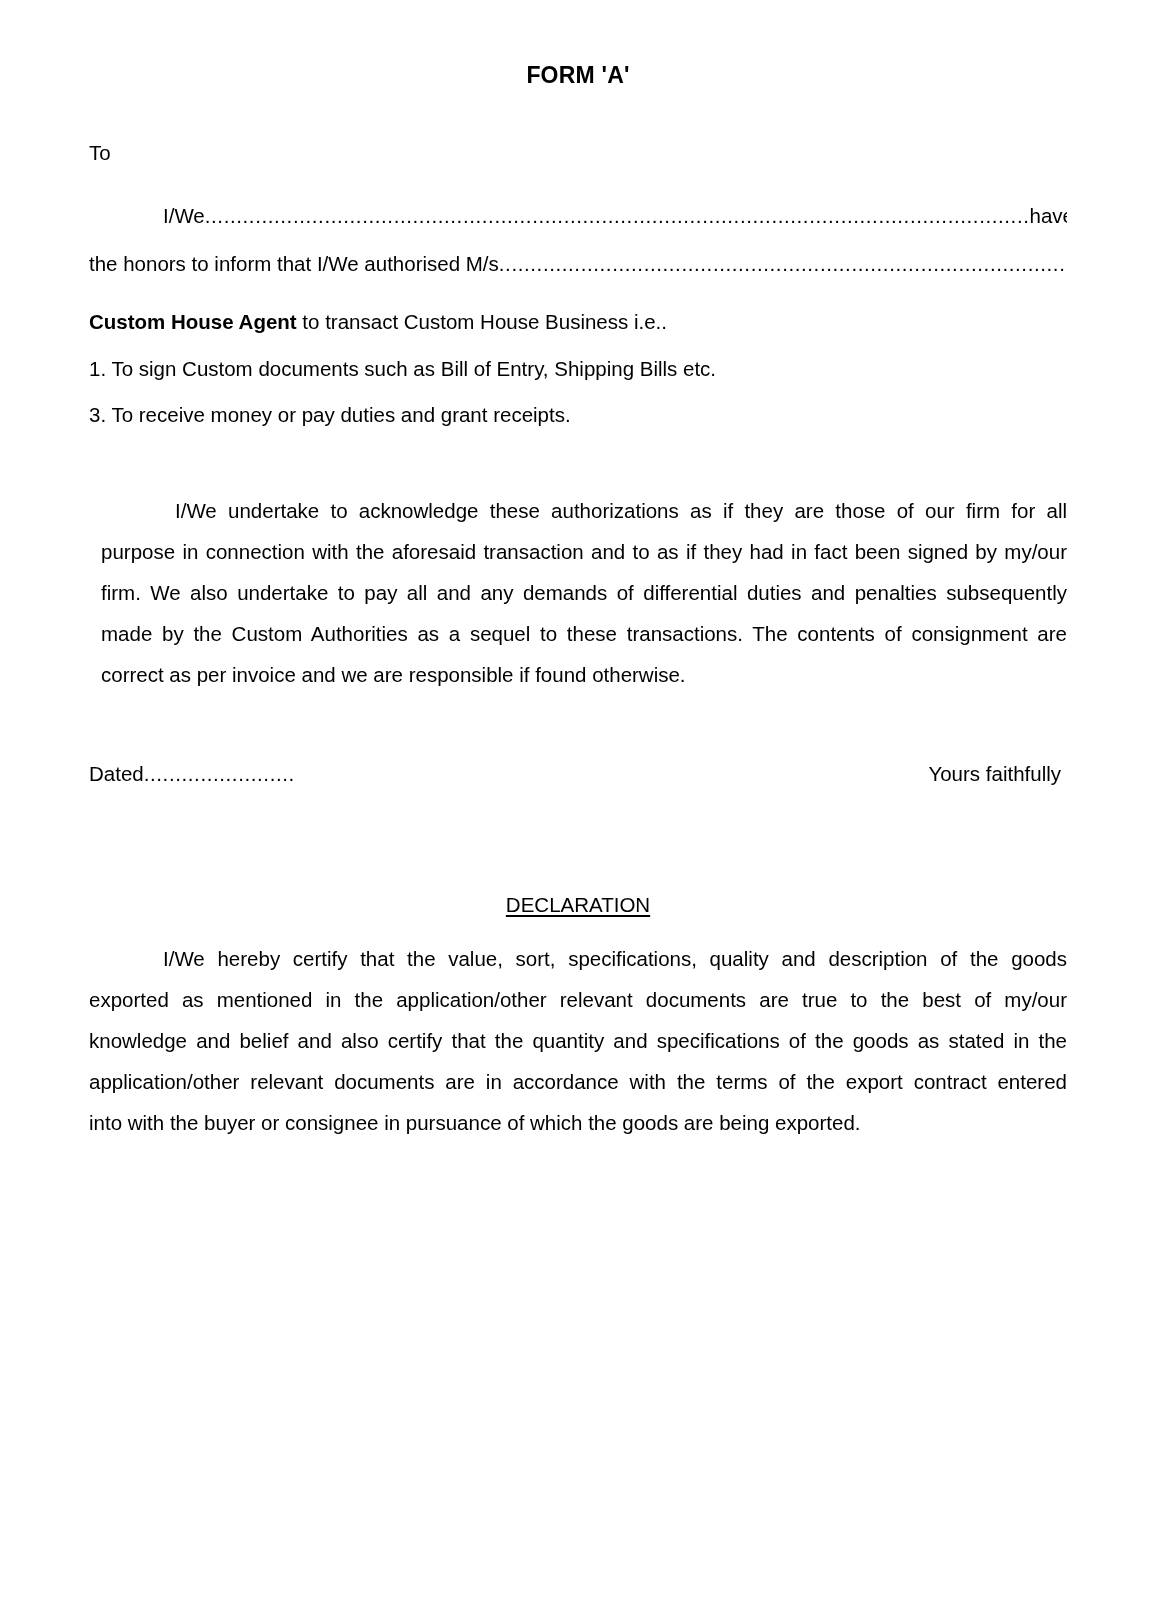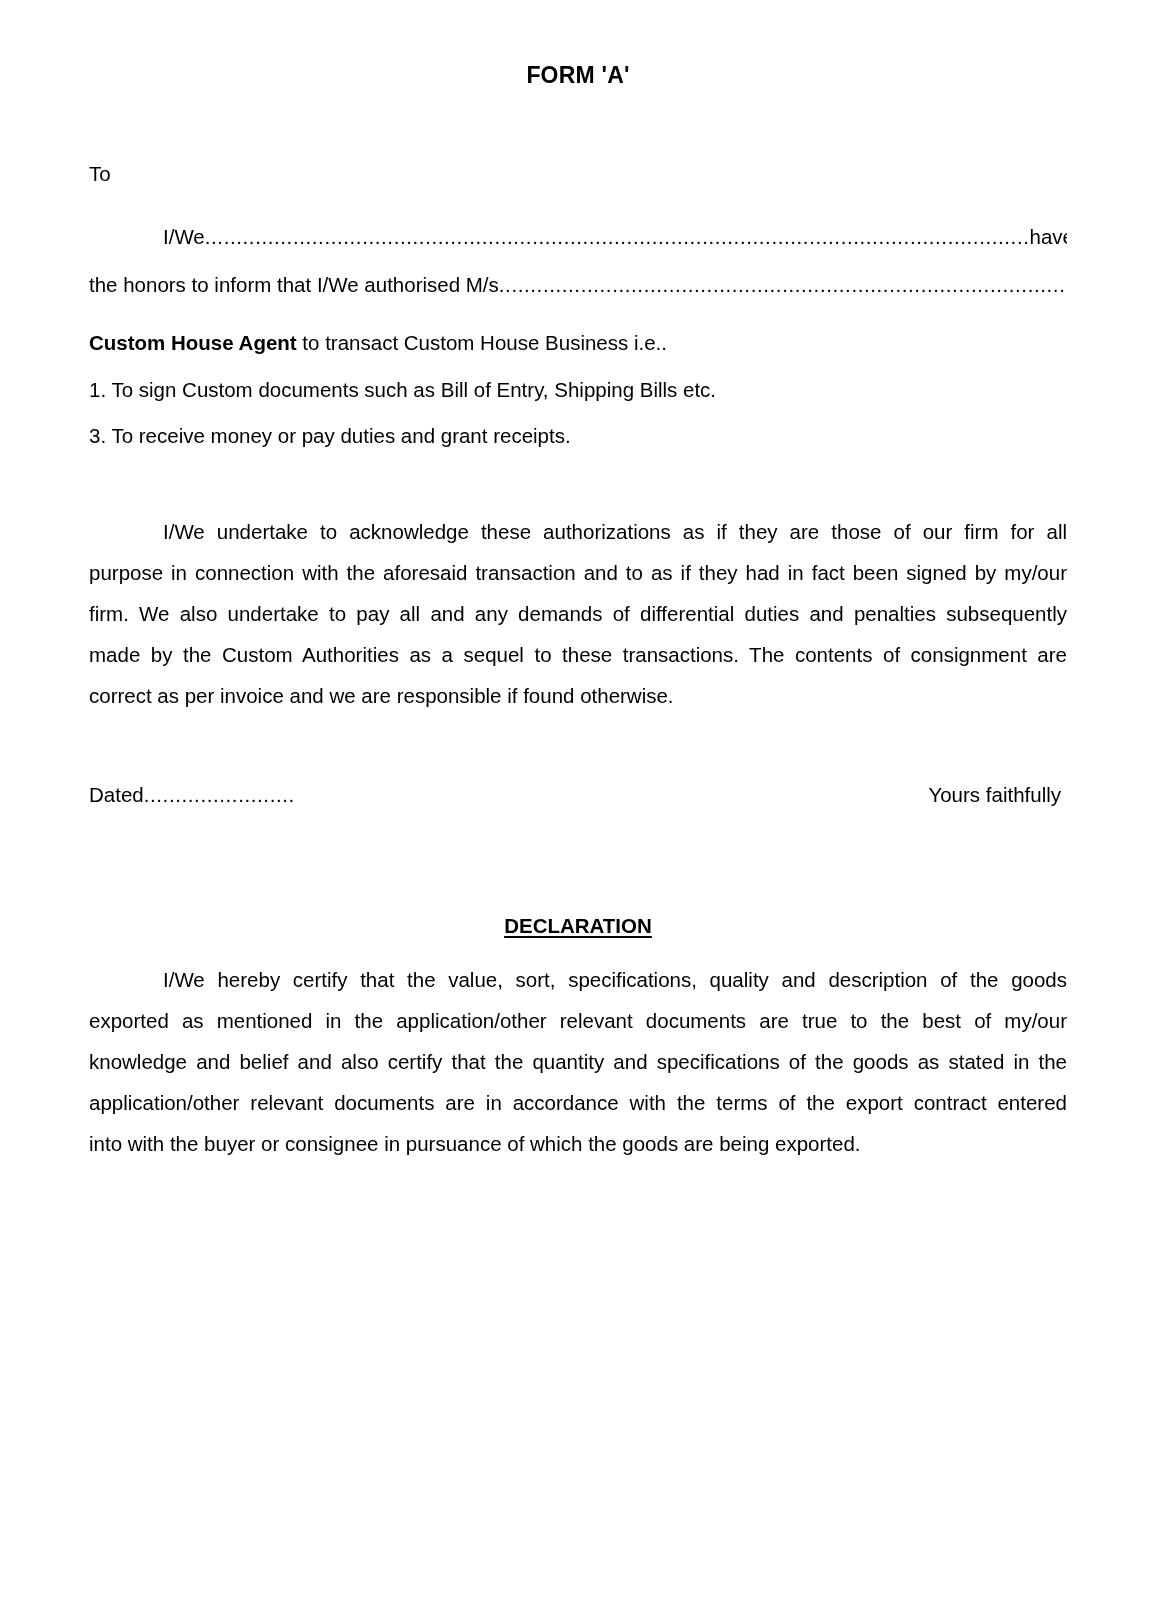--- a/index.html
+++ b/index.html
@@ -46,21 +46,21 @@
   .doc-subtitle {
     text-align: center;
     font-size: 20.5px;
     font-weight: normal;
     margin-top: 10px;
     line-height: 1.2;
   }
 
   .addressee {
     font-size: 20.5px;
-    margin-top: 74px;
+    margin-top: 53px;
     line-height: 1.2;
   }
 
   .salutation {
     font-size: 20.5px;
     margin-top: 109px;
     line-height: 1.2;
   }
 
   .para-line {
@@ -97,20 +97,21 @@
     font-size: 20.5px;
     line-height: 1.2;
   }
 
   .undertaking {
     margin-top: 62px;
     font-size: 20.5px;
     line-height: 41px;
     text-align: justify;
     text-indent: 74px;
+    margin-left: 12px;
     
   }
   .undertaking .jline {
     display: block;
     text-align: justify;
     text-align-last: justify;
     text-indent: 0;
     white-space: nowrap;
   }
   .undertaking .jline.first { text-indent: 74px; }
@@ -127,21 +128,21 @@
     justify-content: space-between;
     align-items: baseline;
   }
   .signoff .left  { white-space: nowrap; }
   .signoff .right { white-space: nowrap; padding-right: 6px; }
 
   .declaration-heading {
     margin-top: 106px;
     text-align: center;
     font-size: 20.5px;
-    font-weight: bold;
+    font-weight: normal;
     line-height: 1.2;
   }
   .declaration-heading span {
     text-decoration: underline;
     text-underline-offset: 3px;
   }
 
   .declaration-body {
     margin-top: 21px;
     font-size: 20.5px;

